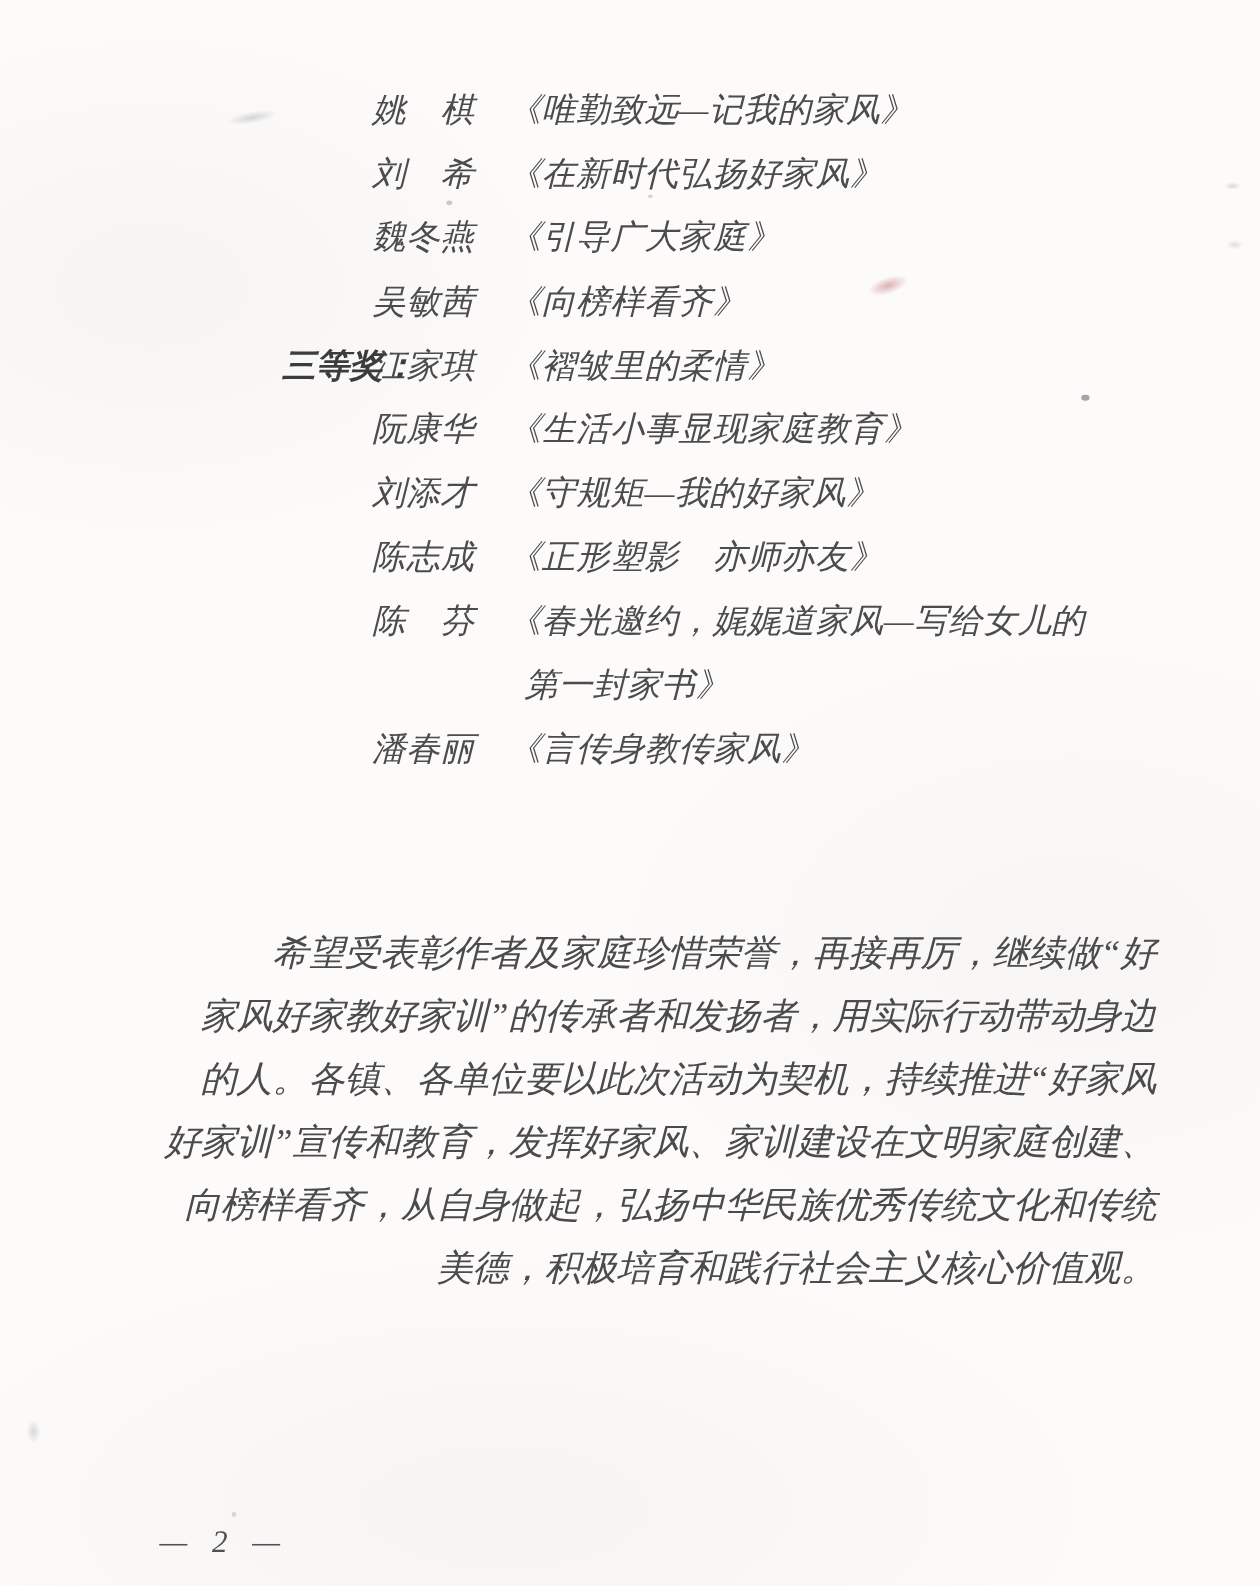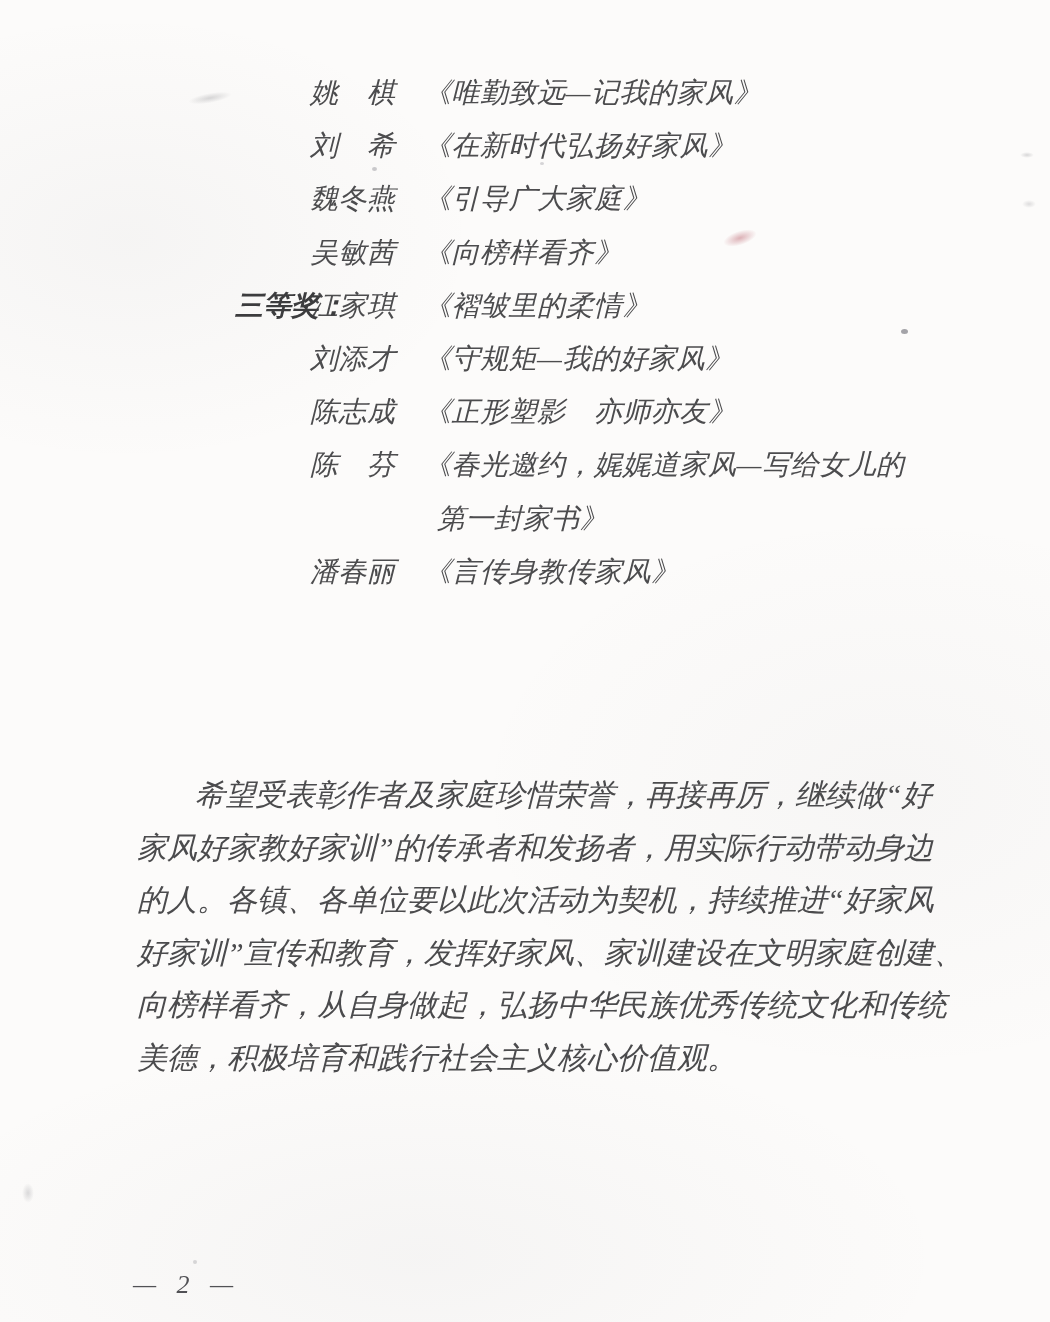--- a/index.html
+++ b/index.html
@@ -29,21 +29,21 @@
   }
   .row .tier-label {
     position:absolute; left:193px; top:0;
     font-weight:bold; color:#3c3c3e; letter-spacing:0;margin-left:42px;
   }
   .row .name { display:inline-block; width:113px; letter-spacing:0.5px; }
   .row.continuation { padding-left:437px; }
 
   
   .paragraph { position:absolute; left:137px; top:769px; font-size:30px; color:#4b4b4d; }
-  .pline { height:52.6px; line-height:52.6px; white-space:nowrap; letter-spacing:0; }
+  .pline { height:52.6px; line-height:52.6px; white-space:nowrap; letter-spacing:0;text-align:right; }
   .pline.first { text-indent:58px; }
 
   
   .page-number {
     position:absolute; left:133px; top:1270px;
     font-size:26px; color:#515155; letter-spacing:7px;
   }
 
   
   .artifact { position:absolute; pointer-events:none; }
@@ -94,20 +94,23 @@
 
     <div class="row">
       <span class="name">吴敏茜</span><span class="title">《向榜样看齐》</span>
     </div>
 
     <div class="row">
       <span class="tier-label">三等奖：</span>
       <span class="name">江家琪</span><span class="title">《褶皱里的柔情》</span>
     </div>
 
+    <div class="row">
+      <span class="name">阮康华</span><span class="title">《生活小事显现家庭教育》</span>
+    </div>
 
     <div class="row">
       <span class="name">刘添才</span><span class="title">《守规矩—我的好家风》</span>
     </div>
 
     <div class="row">
       <span class="name">陈志成</span><span class="title">《正形塑影　亦师亦友》</span>
     </div>
 
     <div class="row">

